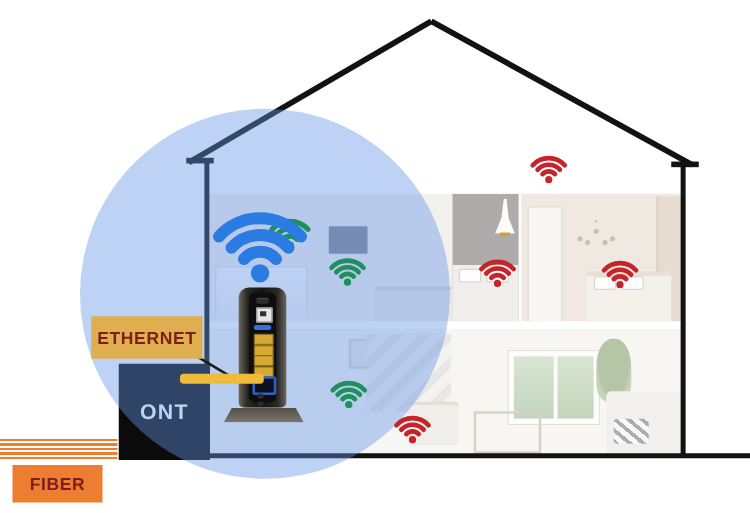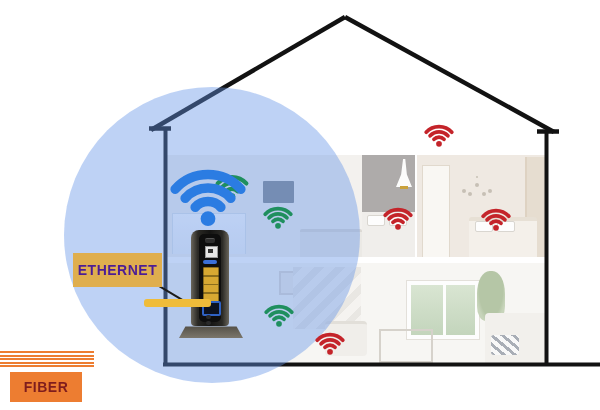--- a/index.html
+++ b/index.html
@@ -44,21 +44,21 @@
   .fiber-stripes{position:absolute;left:0;top:351px;width:94px;height:17px;z-index:2;
     background:repeating-linear-gradient(180deg,var(--fiber-cable,#ed7d31) 0 2px,#fff 2px 3.6px);}
   .ont-box{position:absolute;left:95px;top:291px;width:73px;height:77px;background:var(--ont-box-bg,#0b0b0b);z-index:3;
     display:flex;align-items:center;justify-content:center;}
   .ont-box span{color:#fff;font-weight:bold;font-size:17px;letter-spacing:1px;}
 
   .coverage-circle{position:absolute;left:64px;top:87px;width:296px;height:296px;border-radius:50%;
     background:var(--coverage-circle,rgba(100,148,230,.42));z-index:4;}
 
   .ethernet-label{position:absolute;left:73px;top:253px;width:89px;height:34px;background:var(--ethernet-label-bg,#dfae4e);z-index:6;
-    display:flex;align-items:center;justify-content:center;color:#4c1d95;font-weight:bold;font-size:14px;letter-spacing:.5px;}
+    display:flex;align-items:center;justify-content:center;color:#7f1d1d;font-weight:bold;font-size:14px;letter-spacing:.5px;}
   .pointer-line{position:absolute;left:156px;top:283px;width:39px;height:0;border-top:2px solid #1c1c1c;
     transform:rotate(31deg);transform-origin:left top;z-index:5;}
   .ethernet-cable{position:absolute;left:144px;top:299px;width:67px;height:8px;background:var(--ethernet-cable,#efbc3a);border-radius:3px;z-index:7;}
 
   .fiber-label{position:absolute;left:10px;top:372px;width:72px;height:30px;background:var(--fiber-label-bg,#ed7d31);z-index:6;
     display:flex;align-items:center;justify-content:center;color:#7f1d1d;font-weight:bold;font-size:14px;letter-spacing:.5px;}
 
   
   .router{position:absolute;left:178px;top:226px;width:66px;height:112px;z-index:6;}
   .router-stand{position:absolute;left:1px;top:92px;width:64px;height:20px;
@@ -121,20 +121,23 @@
     <line x1="345" y1="17" x2="554" y2="132" stroke-width="4.5"></line>
     <line x1="149" y1="128.5" x2="171" y2="128.5" stroke-width="4.5"></line>
     <line x1="537" y1="131.5" x2="559" y2="131.5" stroke-width="4.5"></line>
     <line x1="165.5" y1="127" x2="165.5" y2="366" stroke-width="4"></line>
     <line x1="546.5" y1="131" x2="546.5" y2="366" stroke-width="4"></line>
     <line x1="163" y1="364.5" x2="600" y2="364.5" stroke-width="4"></line>
   </svg>
 
   <div class="fiber-stripes"></div>
 
+  <div class="ont-box">
+    <span>ONT</span>
+  </div>
 
   <div class="coverage-circle"></div>
 
   <div class="pointer-line"></div>
   <div class="ethernet-label">ETHERNET</div>
 
   <div class="router">
     <div class="router-stand"></div>
     <div class="router-body"></div>
     <div class="router-panel"></div>

